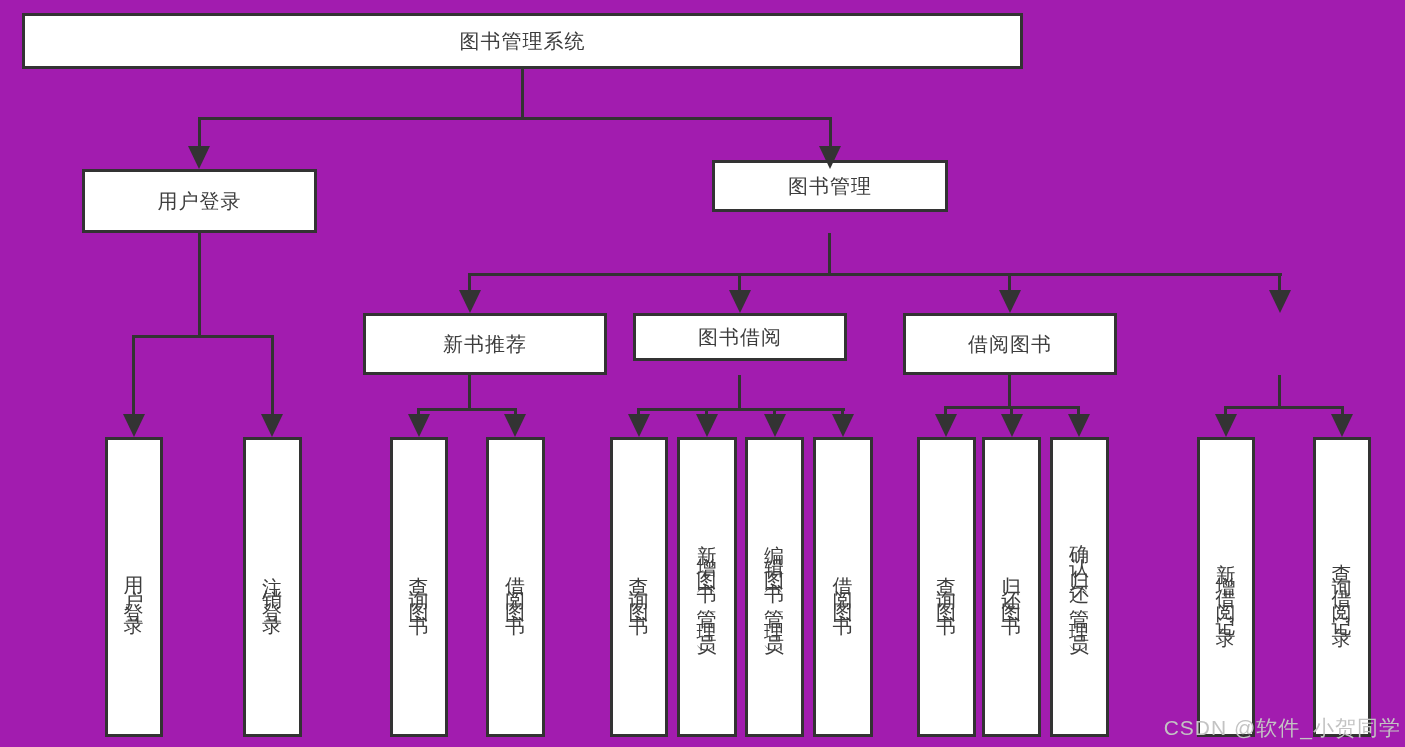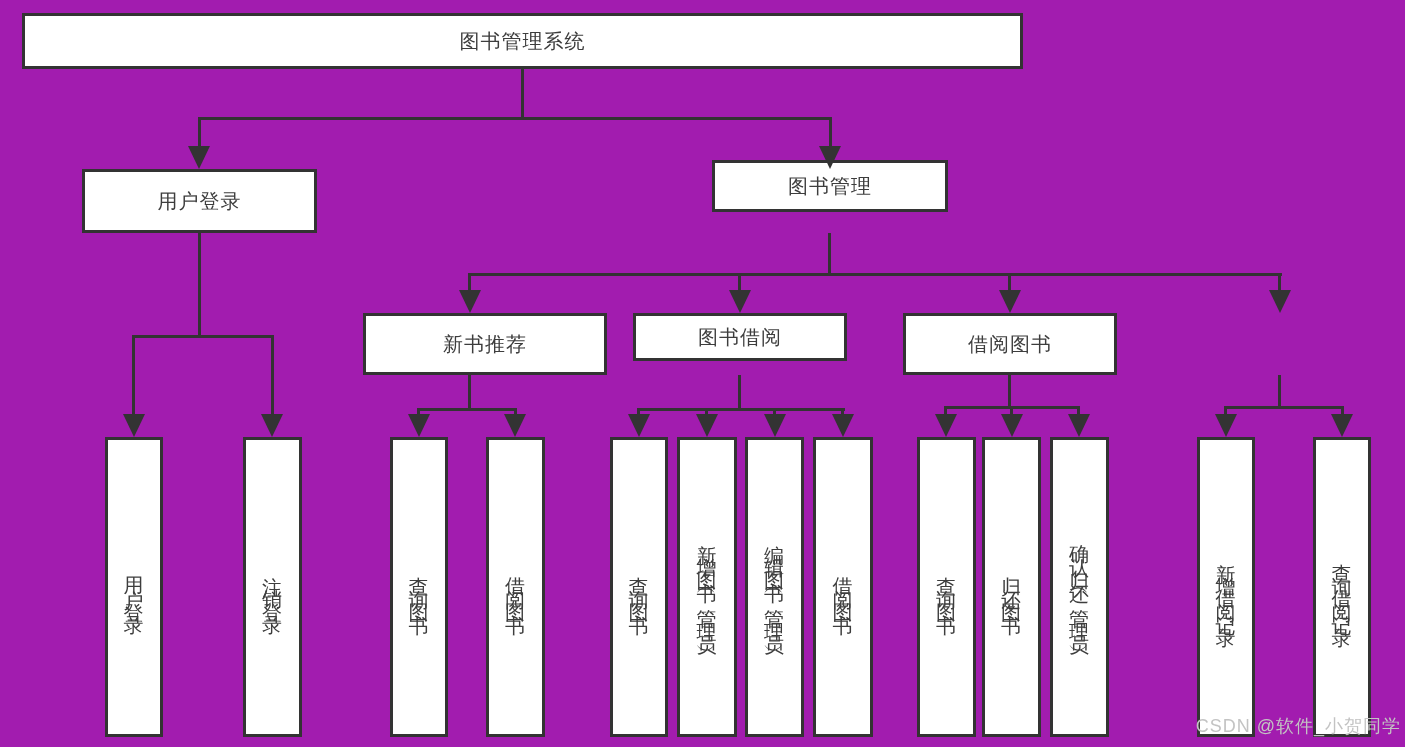--- a/index.html
+++ b/index.html
@@ -55,21 +55,21 @@
     position: absolute;
     width: 0;
     height: 0;
     border-left: 11px solid transparent;
     border-right: 11px solid transparent;
     border-top: 23px solid #333333;
   }
   .watermark {
     position: absolute;
     color: #c3c3c3;
-    font-size: 18px;
+    font-size: 21px;
     letter-spacing: 1px;
     white-space: nowrap;
   }
 </style>
 </head>
 <body>
 
 <div id="canvas">
 
   <div class="box" style="left:22px; top:13px; width:1001px; height:56px;">

